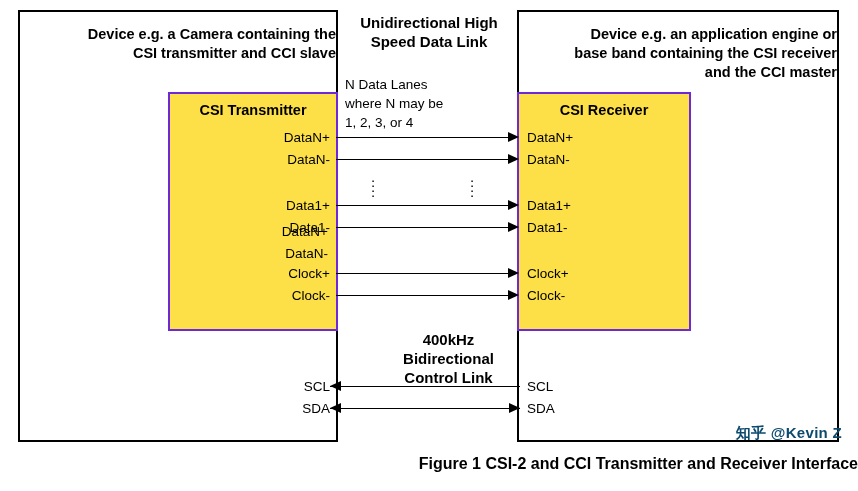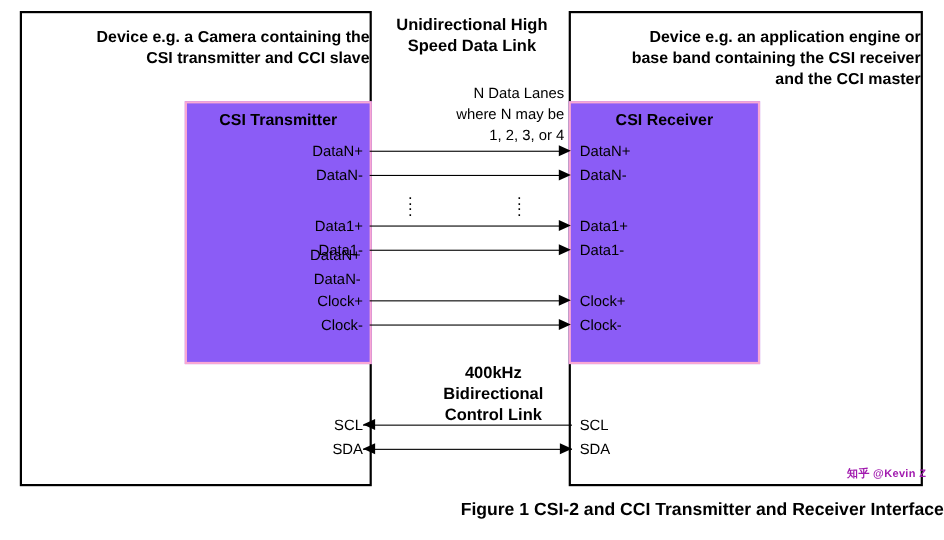--- a/index.html
+++ b/index.html
@@ -37,22 +37,22 @@
     font-size: 14.5px;
     line-height: 19px;
     white-space: pre-line;
   }
   #left-device .device-title { top: 13px; }
   #right-device .device-title { top: 13px; }
 
   
   .inner-box {
     position: absolute;
-    border: 2px solid #f9a8d4;
-    background: #8b5cf6;
+    border: 2px solid #6d28d9;
+    background: #fde047;
   }
   .inner-title {
     position: absolute;
     left: 0; right: 0;
     top: 8px;
     text-align: center;
     font-weight: bold;
     font-size: 14.5px;
   }
   #csi-tx { left: 168px; top: 92px; width: 170px; height: 239px; }
@@ -77,21 +77,21 @@
     text-align: center;
     font-weight: bold;
     font-size: 15px;
     line-height: 19px;
     white-space: pre-line;
   }
   #link-title { left: 345px; top: 13px; width: 168px; }
   #lanes-note {
     position: absolute;
     left: 345px; top: 75px; width: 168px;
-    text-align: right;
+    text-align: left;
     font-size: 13.5px;
     line-height: 19px;
     white-space: pre-line;
   }
   #ctrl-title { left: 336px; top: 330px; width: 185px; padding-left: 40px; }
 
   
   .hline {
     position: absolute;
     height: 0;
@@ -130,23 +130,23 @@
     text-align: right;
     font-weight: bold;
     font-size: 16px;
   }
 
   
   #watermark {
     position: absolute;
     right: 16px;
     top: 424px;
-    font-size: 10px;
-    font-weight: bold;
-    color: #a21caf;
+    font-size: 15px;
+    font-weight: bold;
+    color: #0c4a6e;
     letter-spacing: 0.3px;
   }
 </style>
 </head>
 <body>
 
 <div id="stage">
 
   <div class="device-box" id="left-device">
     <div class="device-title">Device e.g. a Camera containing the

